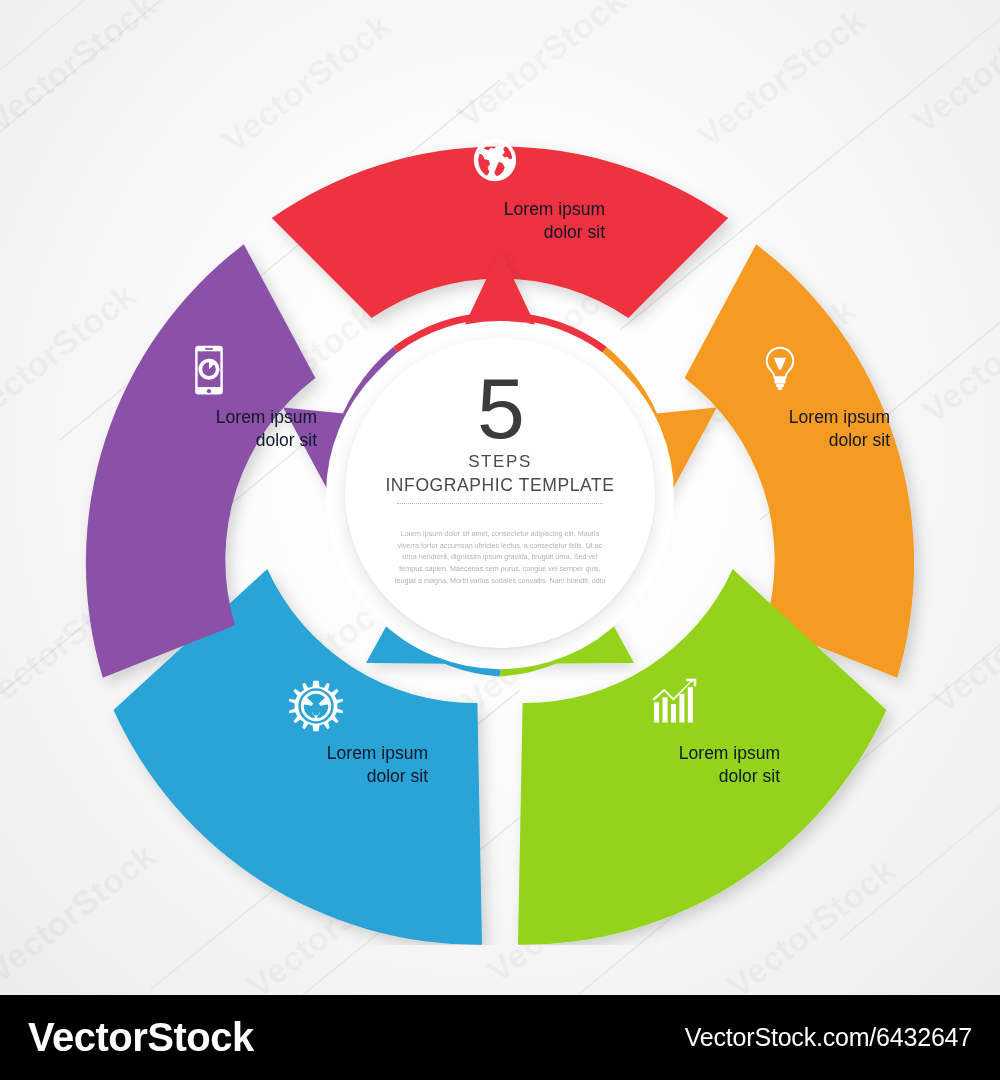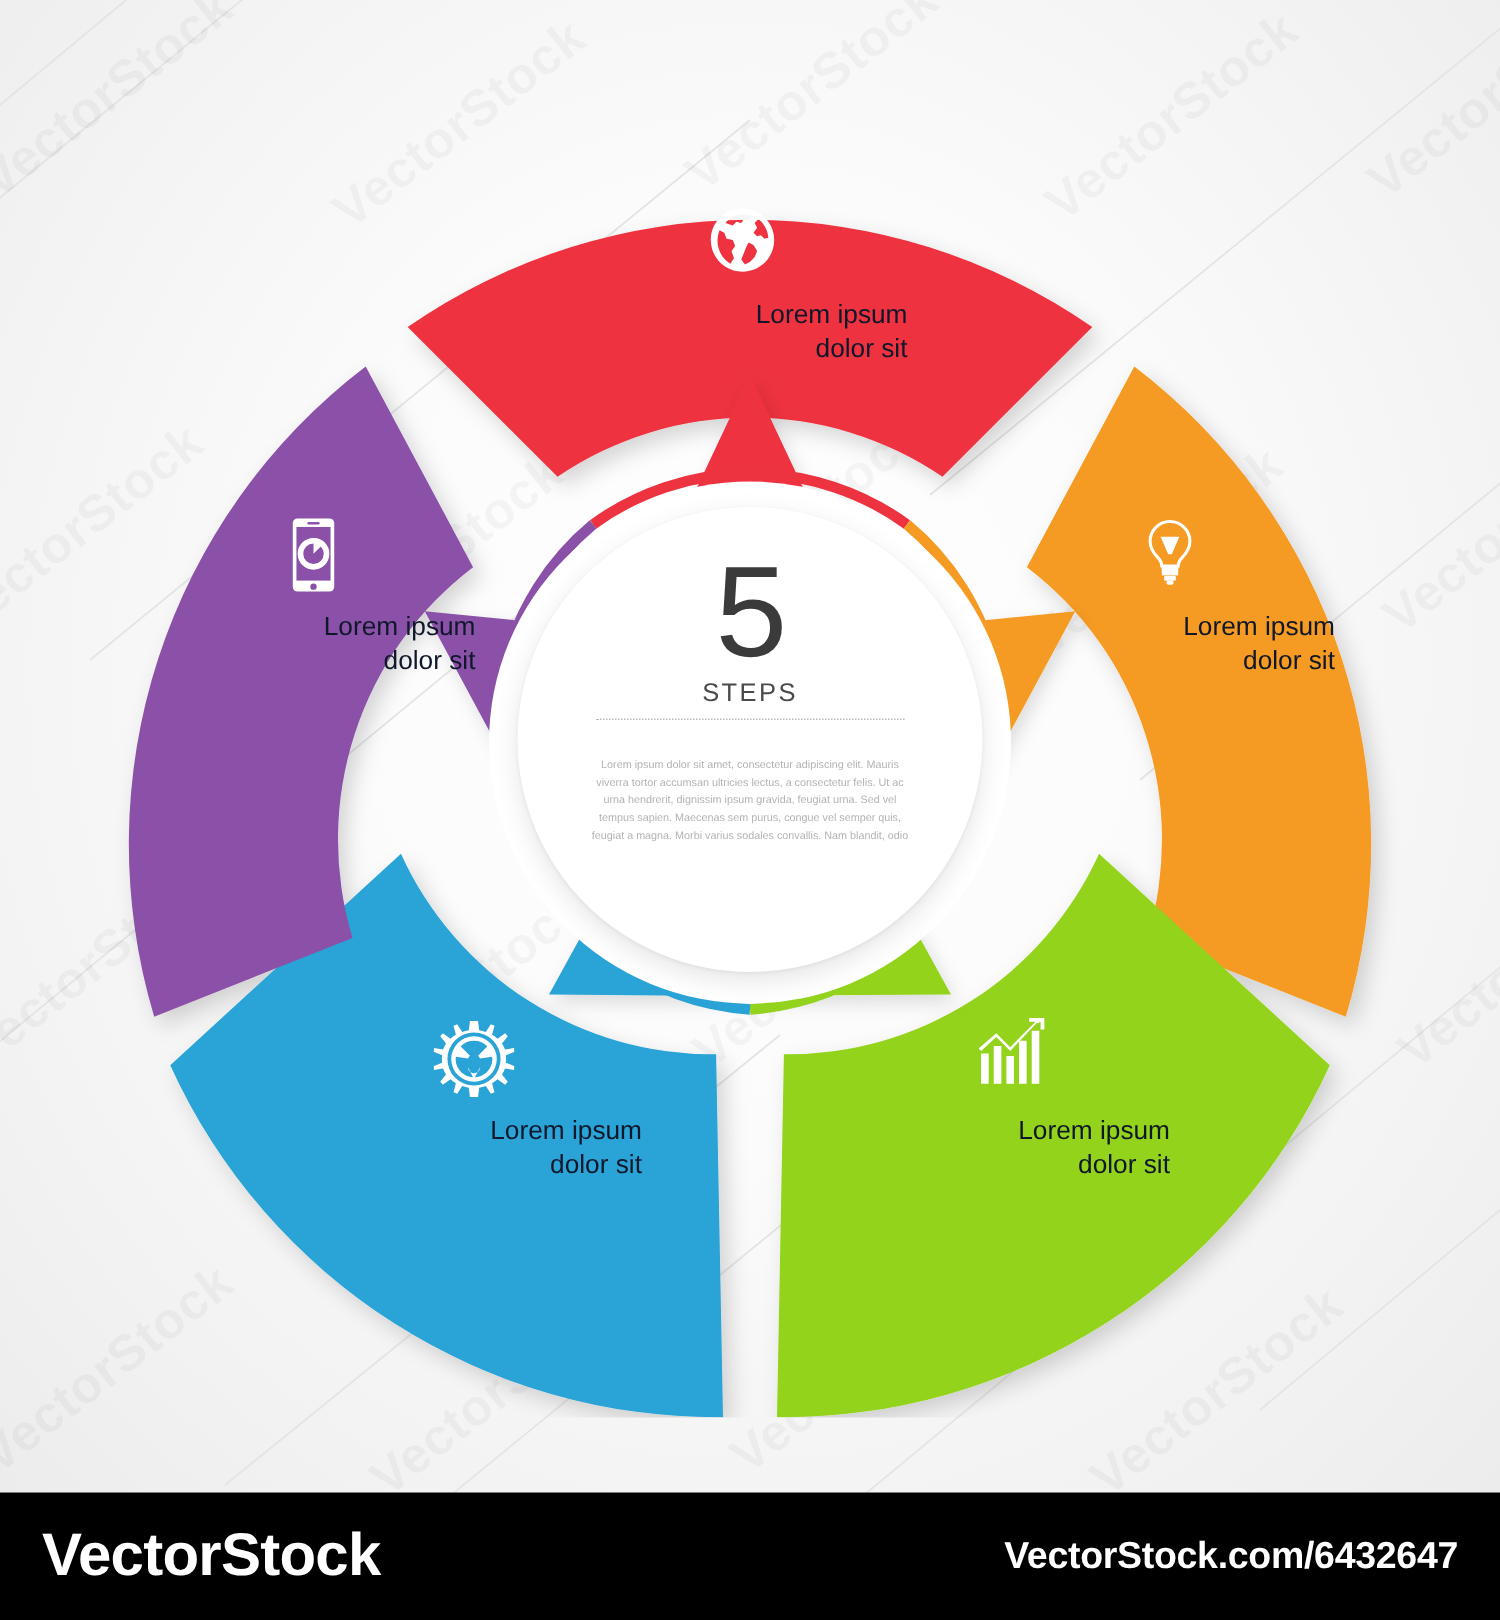--- a/index.html
+++ b/index.html
@@ -184,21 +184,21 @@
   #footer-brand {
     color: #ffffff;
     font-family: "Liberation Sans", sans-serif;
     font-weight: bold;
     font-size: 40px;
     letter-spacing: -0.5px;
   }
   #footer-url {
     color: #ffffff;
     font-family: "Liberation Sans", sans-serif;
-    font-weight: bold;
+    font-weight: normal;
     font-size: 25px;
     letter-spacing: -0.2px;
   }
 </style>
 </head>
 <body>
 
 <div id="stage">
 
   <div id="bg"></div>
@@ -394,20 +394,21 @@
     <div>dolor sit</div>
   </div>
   <div class="seg-label" id="lbl-5">
     <div>Lorem ipsum</div>
     <div>dolor sit</div>
   </div>
 
   <div id="center-disc">
     <div id="big-number">5</div>
     <div id="steps-word">STEPS</div>
+    <div id="template-word">INFOGRAPHIC TEMPLATE</div>
     <div id="divider"></div>
     <div id="lorem-body">Lorem ipsum dolor sit amet, consectetur adipiscing elit. Mauris viverra tortor accumsan ultricies lectus, a consectetur felis. Ut ac urna hendrerit, dignissim ipsum gravida, feugiat urna. Sed vel tempus sapien. Maecenas sem purus, congue vel semper quis, feugiat a magna. Morbi varius sodales convallis. Nam blandit, odio</div>
   </div>
 
   <div id="footer">
     <div id="footer-brand">VectorStock</div>
     <div id="footer-url">VectorStock.com/6432647</div>
   </div>
 
 </div>

